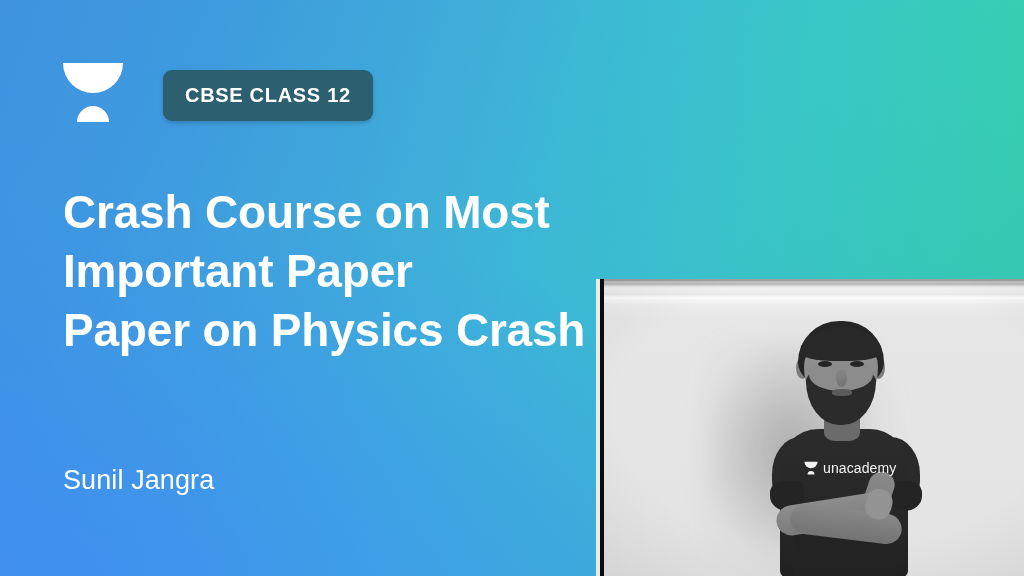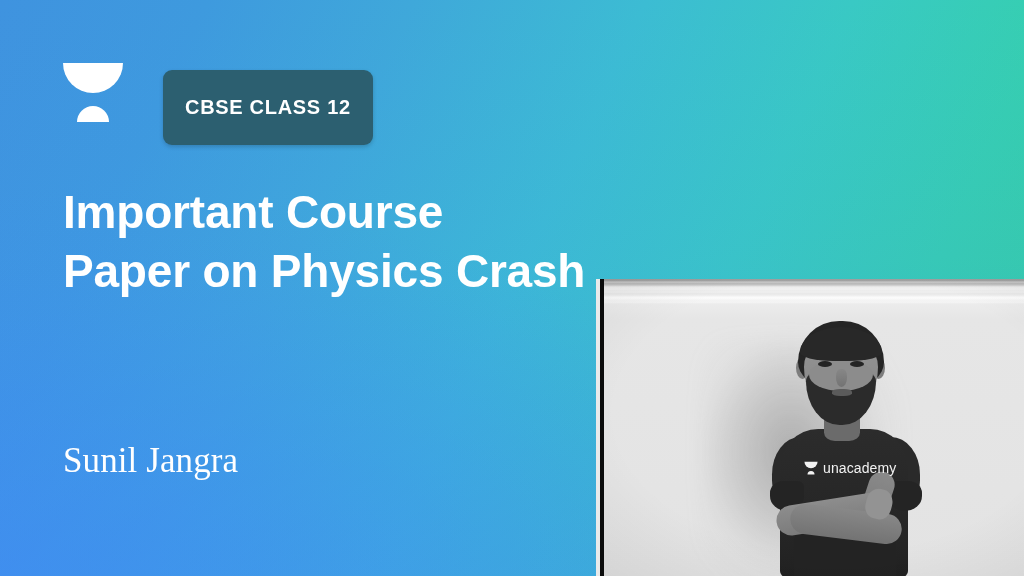--- a/index.html
+++ b/index.html
@@ -56,21 +56,21 @@
     height: 64px;
   }
   #logo svg { display: block; width: 100%; height: 100%; }
 
   
   #badge {
     position: absolute;
     left: 163px;
     top: 70px;
     height: 43px;
-    padding: 16px 22px;
+    padding: 4px 22px;
     display: flex;
     align-items: center;
     background: #2c5f70;
     border-radius: 9px;
     box-shadow: 0 2px 4px rgba(0,0,0,0.18);
   }
   #badge-label {
     color: #ffffff;
     font-size: 20px;
     font-weight: bold;
@@ -89,26 +89,25 @@
     font-weight: bold;
     line-height: 59px;
     letter-spacing: -0.2px;
   }
   #title .tline { display: block; white-space: nowrap; }
 
   
   #educator {
     position: absolute;
     left: 63px;
-    top: 441px;
+    top: 465px;
     color: #ffffff;
-    font-size: 35px;
+    font-size: 27px;
     font-weight: 400;
     letter-spacing: 0.1px;
-    font-family: Liberation Serif, serif;
   }
 
   
   #photo {
     position: absolute;
     left: 596px;
     top: 279px;
     width: 428px;
     height: 297px;
     overflow: hidden;
@@ -313,21 +312,22 @@
       <path d="M1 3 H61 A30 30 0 0 1 1 3 Z" fill="#ffffff"></path>
       <path d="M15 62 A16 16 0 0 1 47 62 Z" fill="#ffffff"></path>
     </svg>
   </div>
 
   <div id="badge">
     <span id="badge-label">CBSE CLASS 12</span>
   </div>
 
   <div id="title">
-    <span class="tline">Important Course</span>
+    <span class="tline">Crash Course on Most</span>
+    <span class="tline">Important Paper</span>
     <span class="tline">Paper on Physics Crash</span>
   </div>
 
   <div id="educator">Sunil Jangra</div>
 
   <div id="photo">
     <div id="photo-rim-light"></div>
     <div id="photo-rim-dark"></div>
     <div id="whiteboard"></div>
     <div id="board-frame"></div>

